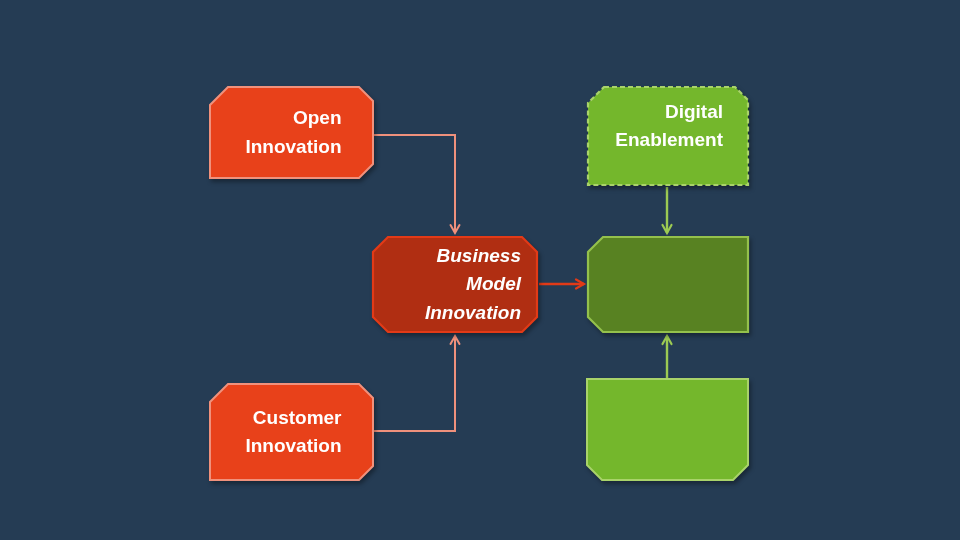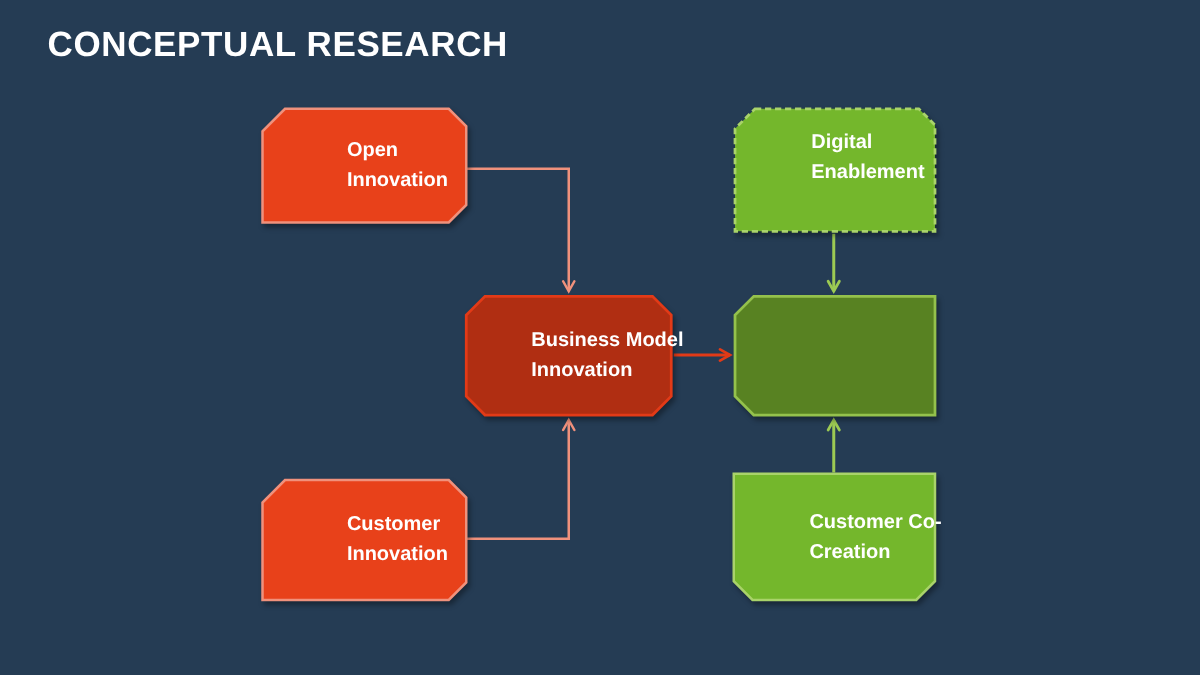--- a/index.html
+++ b/index.html
@@ -33,48 +33,46 @@
     height: 540px;
   }
   .shape {
     filter: drop-shadow(2px 3px 2px rgba(0,0,0,0.35));
   }
   .box-label {
     position: absolute;
     display: flex;
     align-items: center;
     justify-content: center;
-    text-align: left;
+    text-align: right;
     color: #FFFFFF;
-    font-size: 16px;
+    font-size: 19px;
     font-weight: 700;
     line-height: 1.5;
     pointer-events: none;
-    padding-left: 36px;
   }
   .box-label > span { display: inline-block; }
   .lbl-open        { left:210px; top:87px;  width:163px; height:91px; }
   .lbl-open span        { width:100px; }
   .lbl-digital     { left:588px; top:87px;  width:160px; height:78px; }
   .lbl-digital span     { width:110px; }
-  .lbl-bmi         { left:373px; top:237px; width:164px; height:95px; }
+  .lbl-bmi         { left:373px; top:237px; width:164px; height:95px;font-style:italic; }
   .lbl-bmi span         { width:132px; }
   .lbl-mbs         { left:588px; top:237px; width:160px; height:95px; }
   .lbl-mbs span         { width:140px; }
   .lbl-service     { left:210px; top:384px; width:163px; height:96px; }
   .lbl-service span     { width:100px; }
   .lbl-customer    { left:587px; top:379px; width:161px; height:101px; }
   .lbl-customer span    { width:112px; }
 </style>
 </head>
 <body>
 
 <div class="slide">
 
-  <div class="slide-title">CONCEPTUAL RESEARCH</div>
 
   <svg class="diagram" viewBox="0 0 960 540">
     <defs>
       <marker id="arrow-salmon" viewBox="0 0 14 14" markerWidth="14" markerHeight="14" refX="11" refY="7" orient="auto" markerUnits="userSpaceOnUse">
         <path d="M3,2.5 L11,7 L3,11.5" fill="none" stroke-width="2" stroke-linecap="round" stroke="#F0917C"></path>
       </marker>
       <marker id="arrow-red" viewBox="0 0 14 14" markerWidth="14" markerHeight="14" refX="11" refY="7" orient="auto" markerUnits="userSpaceOnUse">
         <path d="M3,2.5 L11,7 L3,11.5" fill="none" stroke-width="2.2" stroke-linecap="round" stroke="#E23A17"></path>
       </marker>
       <marker id="arrow-green" viewBox="0 0 14 14" markerWidth="14" markerHeight="14" refX="11" refY="7" orient="auto" markerUnits="userSpaceOnUse">
@@ -110,17 +108,14 @@
   </div>
   <div class="box-label lbl-digital">
     <span>Digital Enablement</span>
   </div>
   <div class="box-label lbl-bmi">
     <span>Business Model Innovation</span>
   </div>
   <div class="box-label lbl-service">
     <span>Customer Innovation</span>
   </div>
-  <div class="box-label lbl-customer">
-    <span>Customer Co-Creation</span>
-  </div>
 
 </div>
 
 </body></html>

